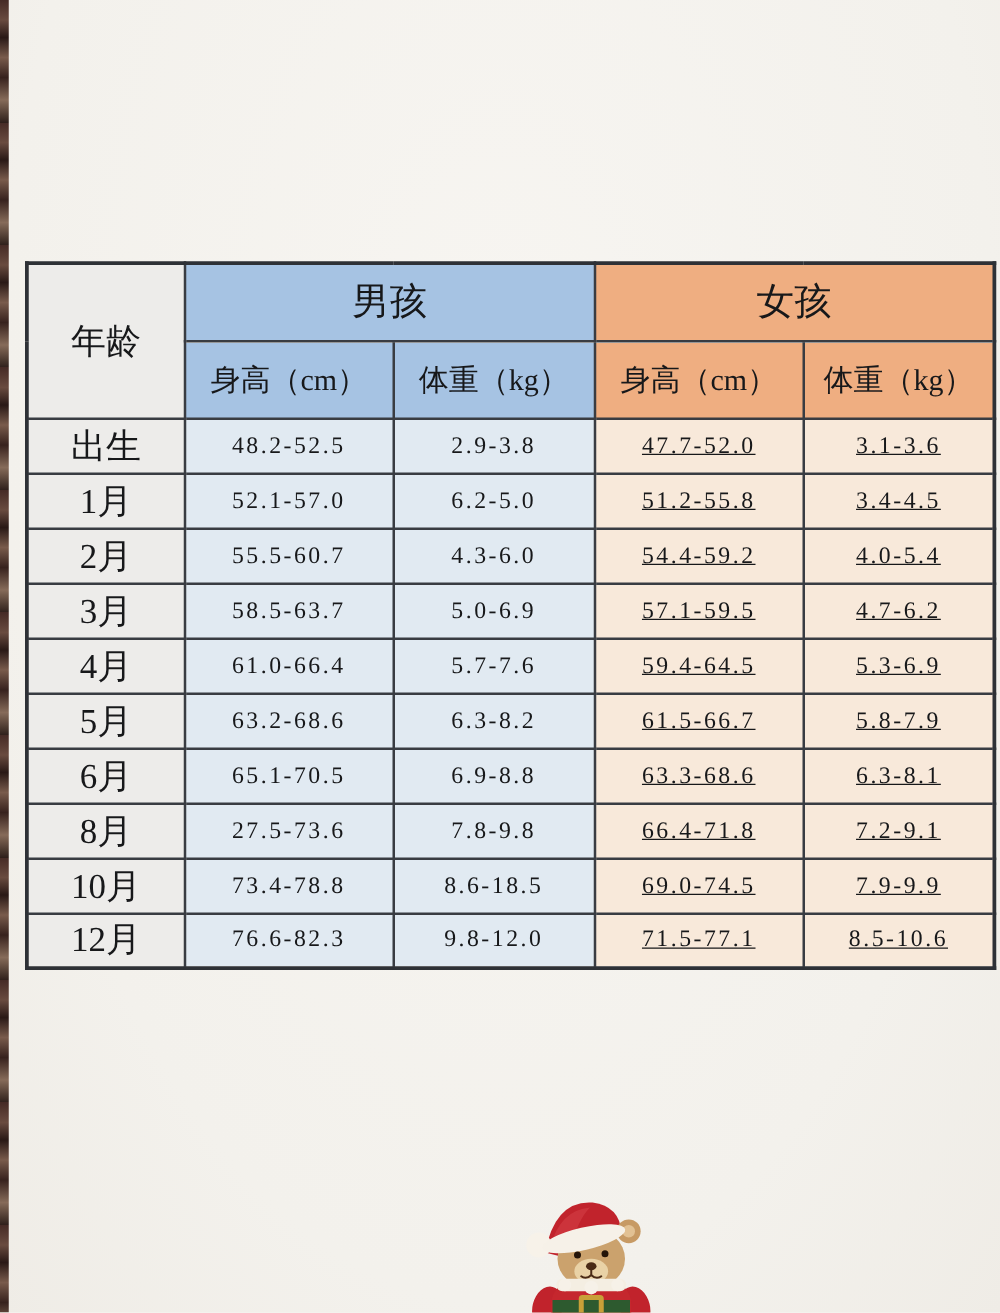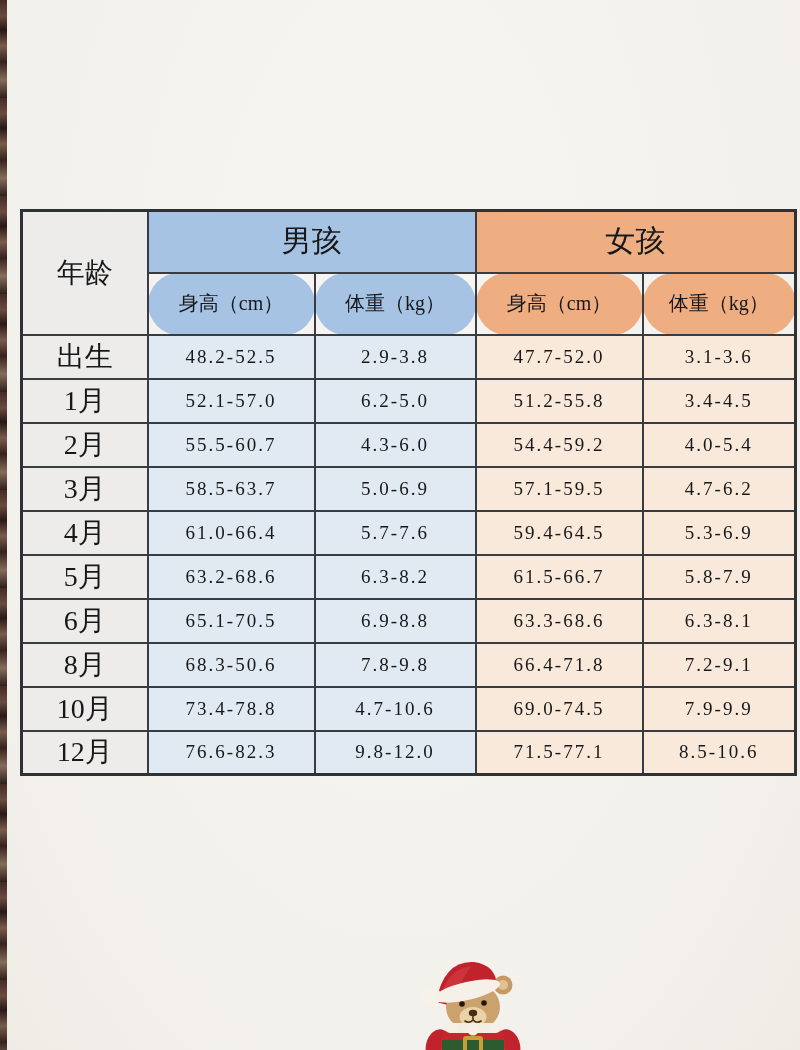--- a/index.html
+++ b/index.html
@@ -50,23 +50,23 @@
     font-weight: normal;
     padding: 0;
     overflow: hidden;
   }
   tr.hrow  { height: 62px; }
   tr.drow  { height: 44px; }
   .age-col  { background: #edecea; margin-top: 24px; }
   .boy-hd   { background: #a6c3e3; }
   .girl-hd  { background: #efae81; }
   .boy-cell { background: #e1eaf2; }
-  .girl-cell{ background: #f8e9da; }
+  .girl-cell{ background: #f8e9da; text-decoration: underline; }
   .group-lbl { font-size: 30px; }
-  .sub-lbl   { font-size: 20px; border-radius: 31px; }
+  .sub-lbl   { font-size: 24px; }
   .age-lbl   { font-size: 28px; }
   .num       { font-size: 19px; letter-spacing: 2px; white-space: nowrap; }
   .bear {
     position: absolute; left: 404px; top: 954px;
     width: 140px; height: 130px;
   }
 </style>
 </head>
 <body>
 
@@ -141,29 +141,29 @@
       </tr>
       <tr class="drow">
         <td class="age-col age-lbl">6月</td>
         <td class="boy-cell num">65.1-70.5</td>
         <td class="boy-cell num">6.9-8.8</td>
         <td class="girl-cell num">63.3-68.6</td>
         <td class="girl-cell num">6.3-8.1</td>
       </tr>
       <tr class="drow">
         <td class="age-col age-lbl">8月</td>
-        <td class="boy-cell num">68.3-50.6</td>
+        <td class="boy-cell num">27.5-73.6</td>
         <td class="boy-cell num">7.8-9.8</td>
         <td class="girl-cell num">66.4-71.8</td>
         <td class="girl-cell num">7.2-9.1</td>
       </tr>
       <tr class="drow">
         <td class="age-col age-lbl">10月</td>
         <td class="boy-cell num">73.4-78.8</td>
-        <td class="boy-cell num">4.7-10.6</td>
+        <td class="boy-cell num">8.6-18.5</td>
         <td class="girl-cell num">69.0-74.5</td>
         <td class="girl-cell num">7.9-9.9</td>
       </tr>
       <tr class="drow">
         <td class="age-col age-lbl">12月</td>
         <td class="boy-cell num">76.6-82.3</td>
         <td class="boy-cell num">9.8-12.0</td>
         <td class="girl-cell num">71.5-77.1</td>
         <td class="girl-cell num">8.5-10.6</td>
       </tr>

